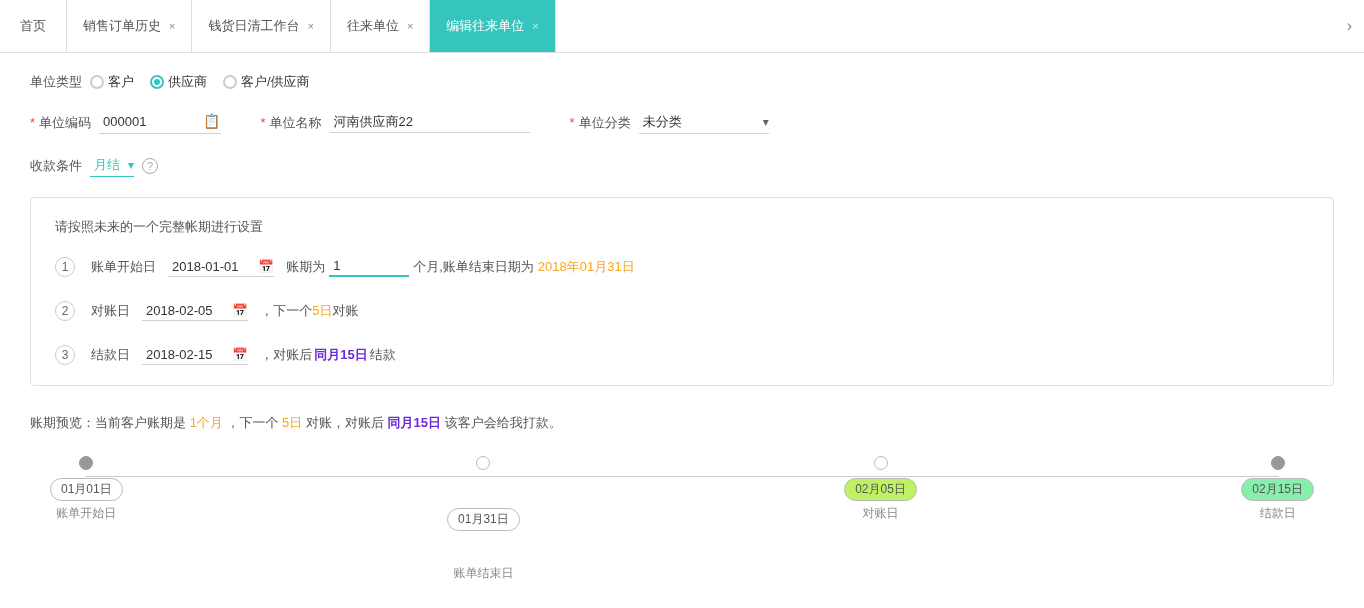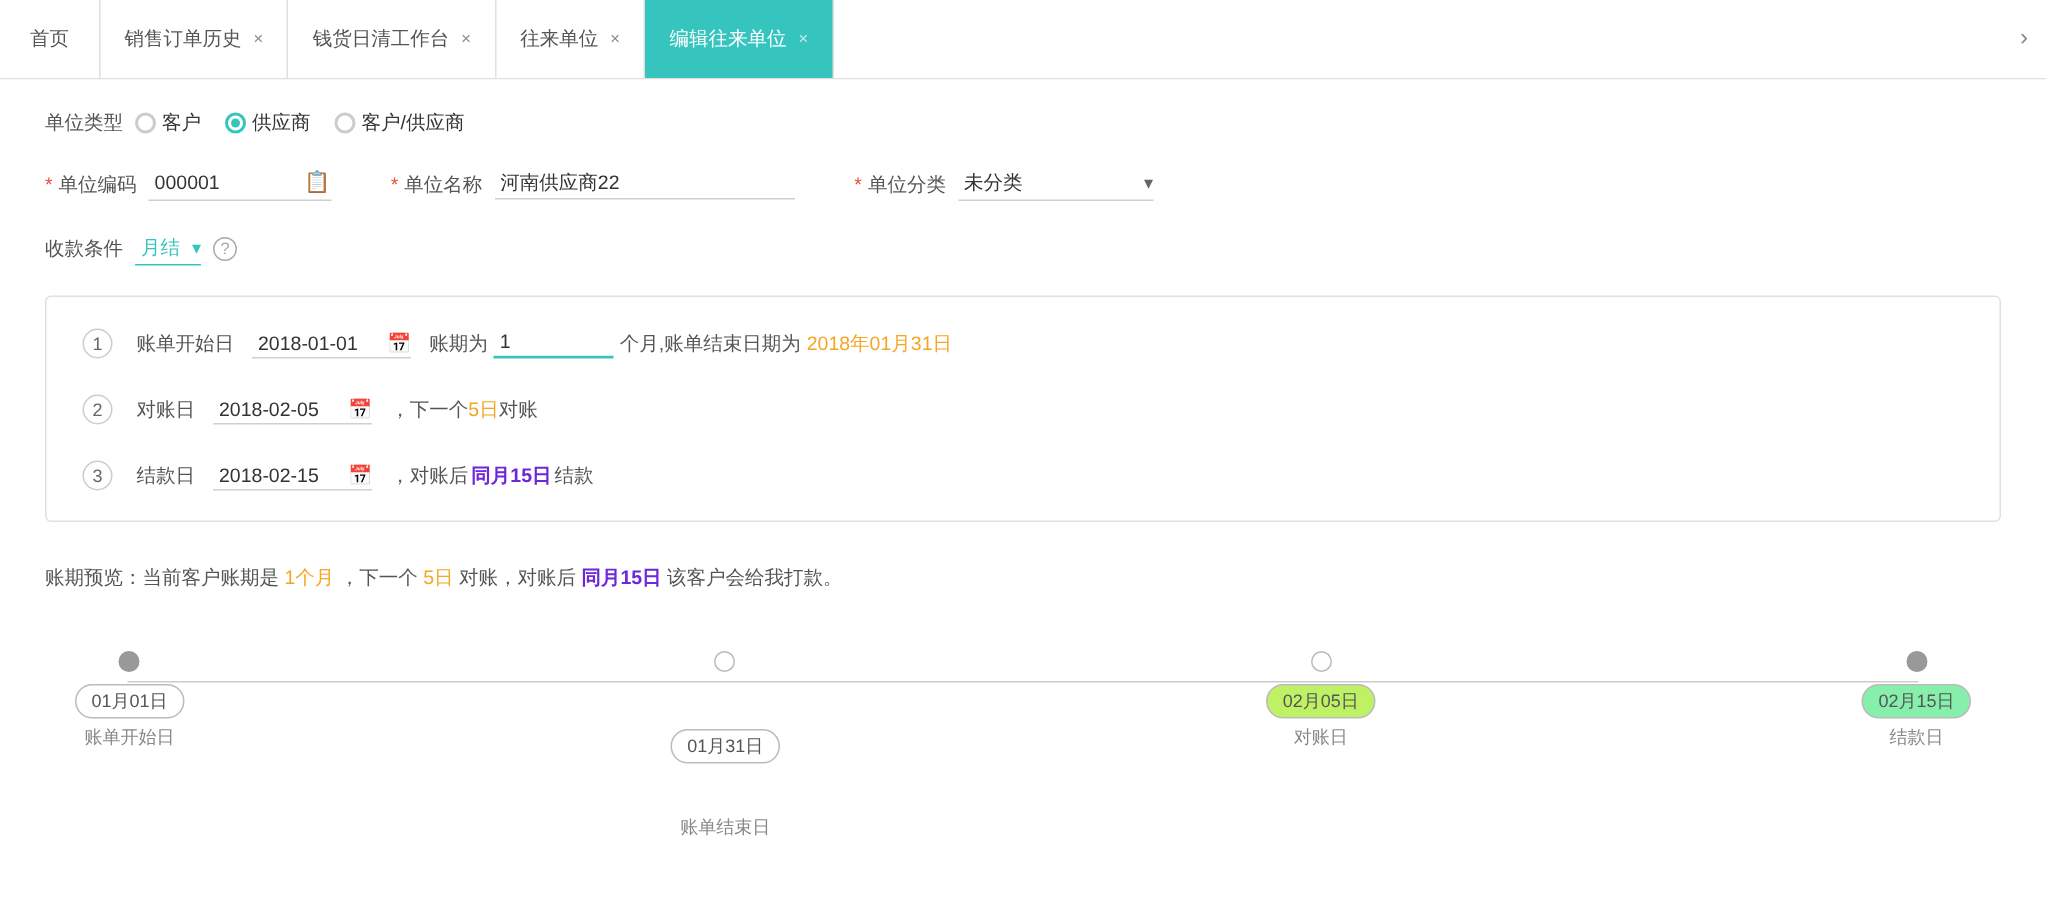--- a/index.html
+++ b/index.html
@@ -264,21 +264,21 @@
     }
     .highlight-green {
       color: #6d28d9;
       font-weight: 700;
     }
 
     
     .preview-row {
       font-size: 13px;
       color: #555;
-      margin-bottom: 40px;
+      margin-bottom: 24px;
       padding: 12px 0 0 0;
     }
   </style>
 </head>
 <body>
 
 <div class="tab-bar">
   <div class="tab">
     <span>首页</span>
   </div>
@@ -350,20 +350,21 @@
   <div class="payment-row">
     <span class="form-label">收款条件</span>
     <div class="payment-select">
       <span class="value">月结</span>
       <span style="color:#36c5be;font-size:12px;margin-left:4px;">▾</span>
     </div>
     <div class="help-icon">?</div>
   </div>
 
   <div class="settings-box">
+    <div class="settings-title">请按照未来的一个完整帐期进行设置</div>
 
     <div class="setting-row">
       <div class="setting-num">1</div>
       <span class="setting-label">账单开始日</span>
       <div class="date-input-wrap">
         <input type="text" value="2018-01-01" style="border: none; outline: none; font-size: 13px; width: 90px;">
         <span class="cal-icon">📅</span>
       </div>
       <span class="inline-text">账期为</span>
       <div class="period-input-wrap" style="margin:0 4px;">

